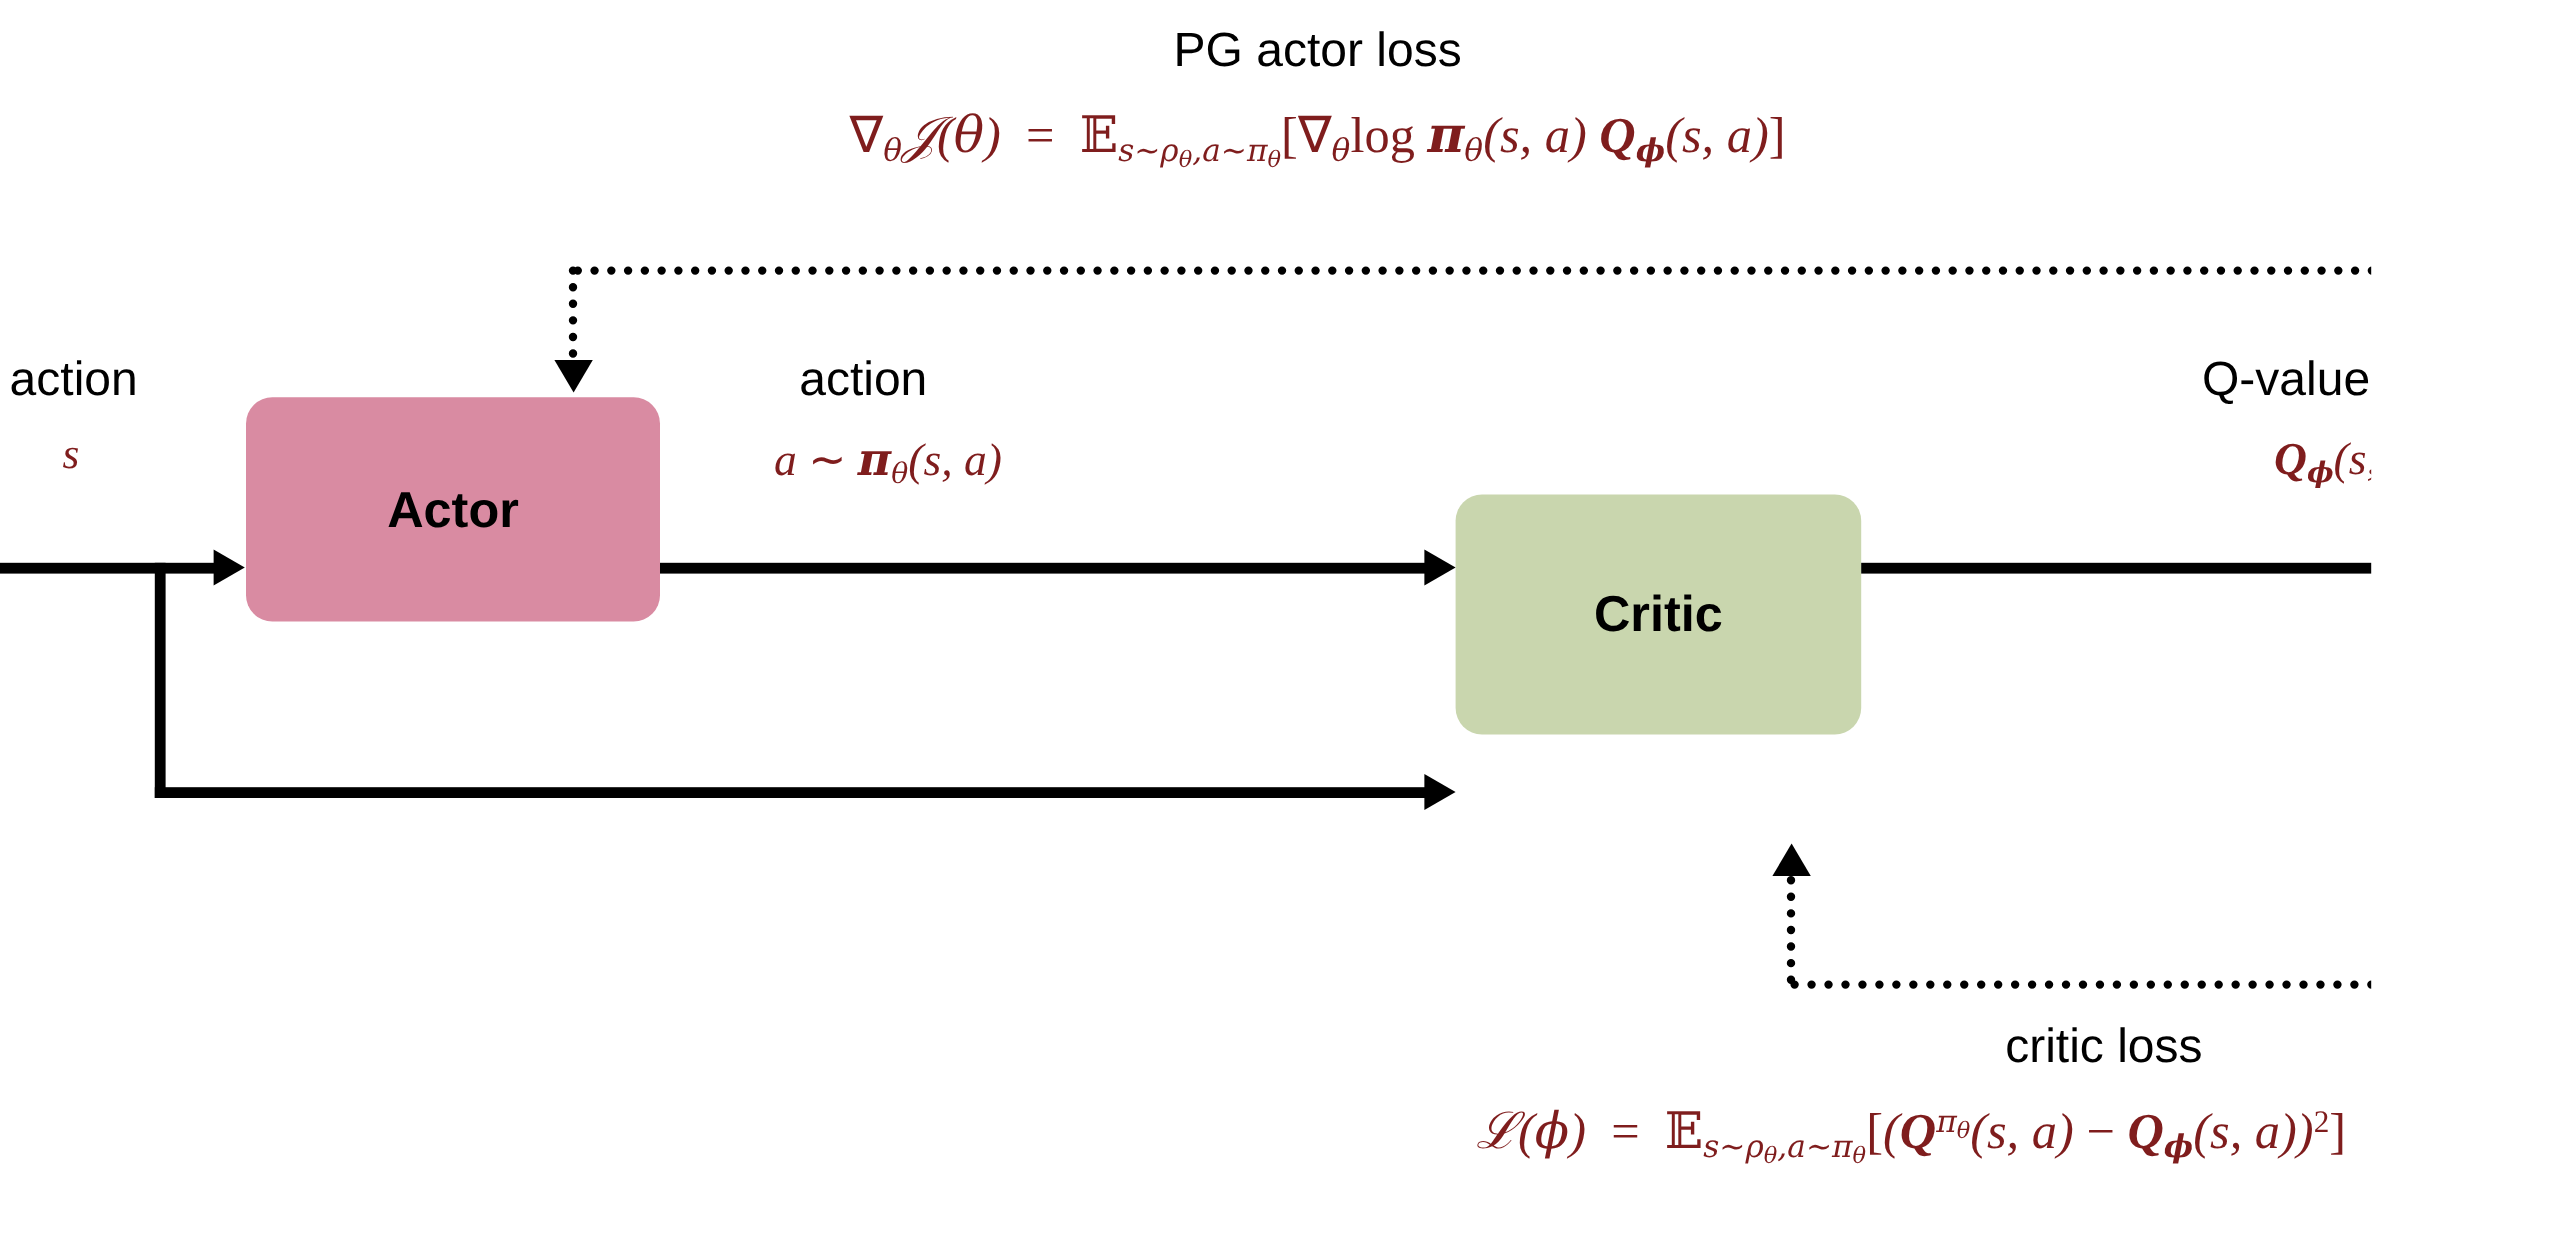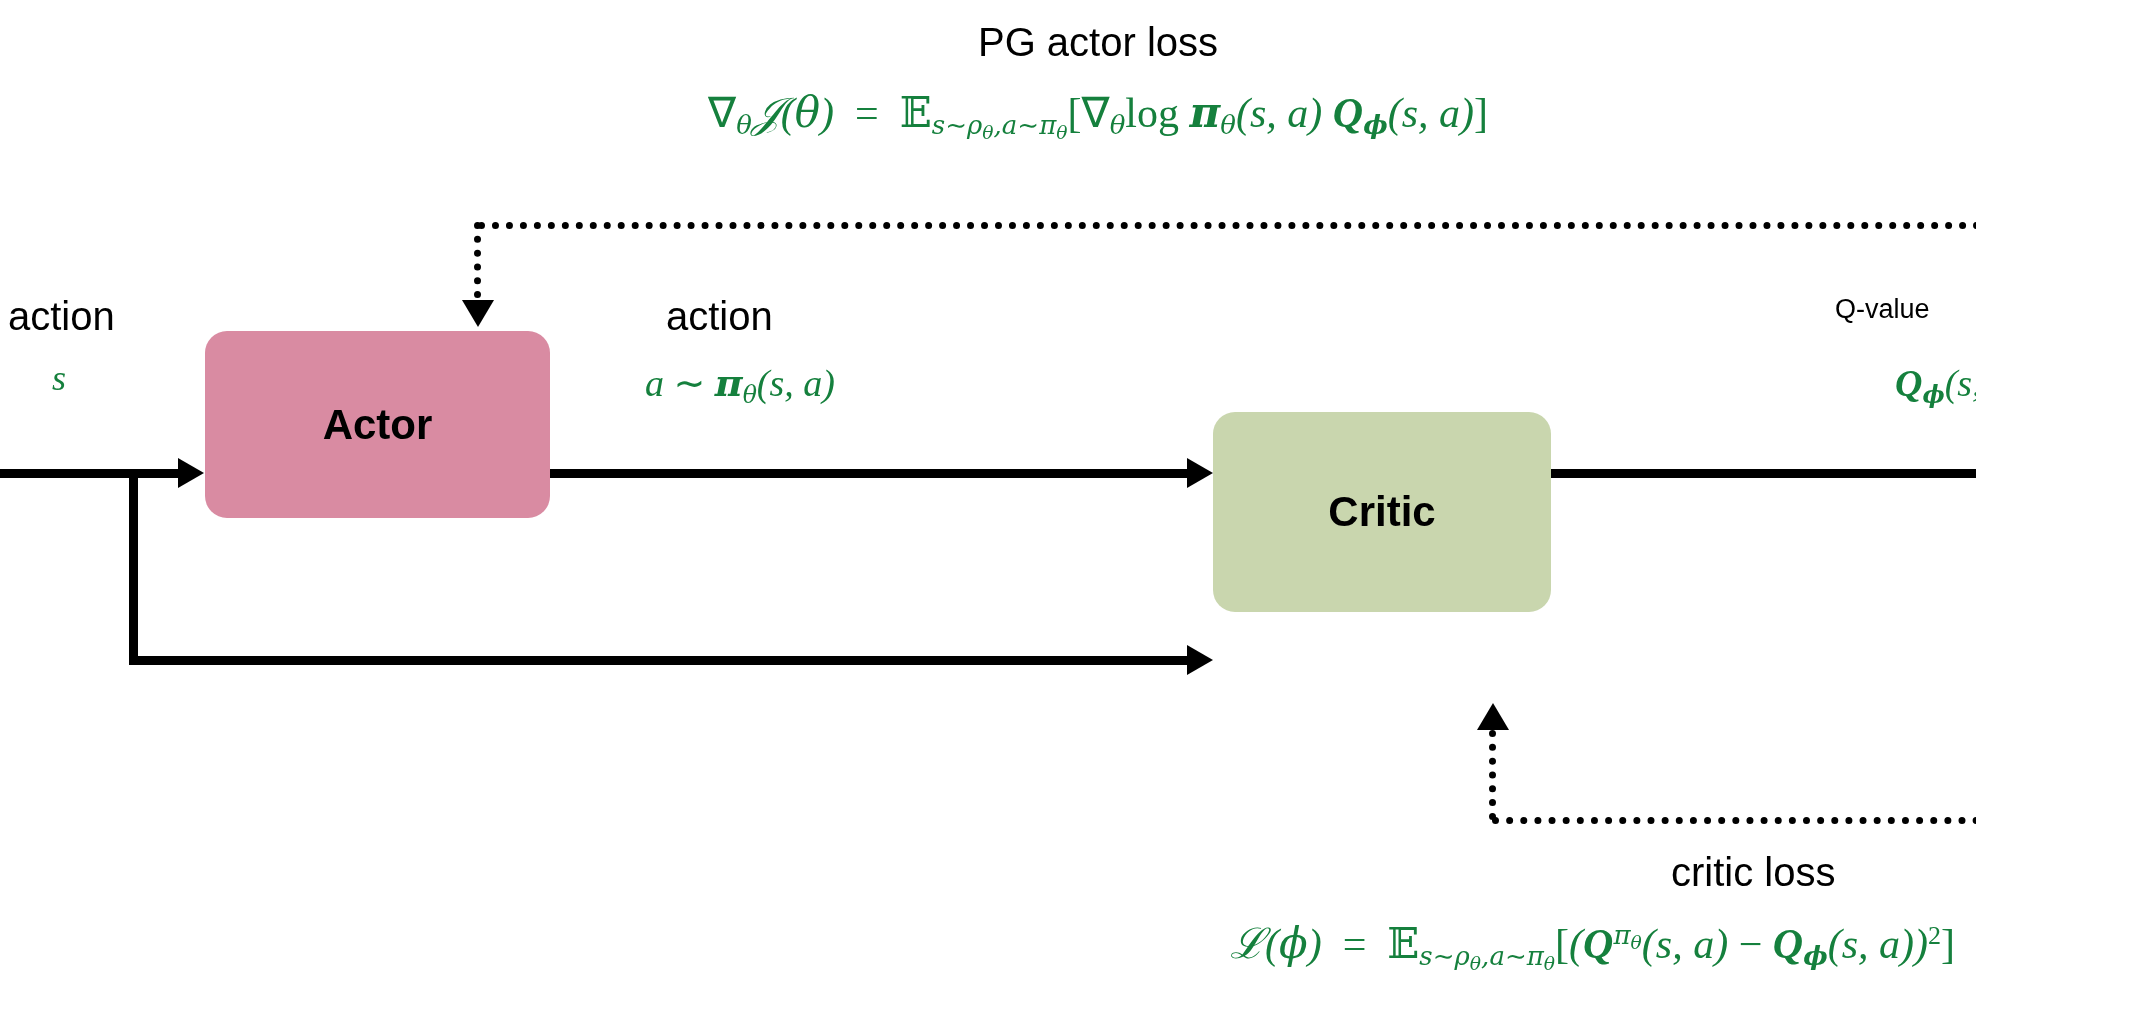--- a/index.html
+++ b/index.html
@@ -19,21 +19,21 @@
   
   .label {
     position: absolute;
     color: #000000;
     font-family: "Liberation Sans", sans-serif;
     white-space: nowrap;
     line-height: 1;
   }
   .math {
     position: absolute;
-    color: #15803d;
+    color: #7f1d1d;
     font-family: "Liberation Serif", serif;
     font-style: italic;
     white-space: nowrap;
     line-height: 1;
   }
   .math .up { font-style: normal; }
   .math .bb  { font-style: normal; font-family: "DejaVu Serif", serif; }
   .math .scr { font-style: italic; font-family: "DejaVu Serif", serif; }
   .math .grk { font-style: italic; font-family: "DejaVu Serif", serif; }
   .math sub {
@@ -134,21 +134,21 @@
   <div class="hline" style="left:129px; top:656px; width:1062px; height:9px;"></div>
   <div class="arrow arrow-right" style="left:1187px; top:645px;"></div>
 
   <div class="label" style="left:666px; top:296px; font-size:40px;">action</div>
   <div class="math" style="left:645px; top:364px; font-size:38px;">
     a&nbsp;<span class="up">∼</span>&nbsp;<span class="grk" style="font-weight:bold">π</span><sub class="grk">θ</sub>(s,&nbsp;a)
   </div>
   <div class="hline" style="left:550px; top:469px; width:641px; height:9px;"></div>
   <div class="arrow arrow-right" style="left:1187px; top:458px;"></div>
 
-  <div class="label" style="left:1835px; top:296px; font-size:27px;text-align:center;">Q-value</div>
+  <div class="label" style="left:1835px; top:296px; font-size:40px;text-align:center;">Q-value</div>
   <div class="math" style="left:1852px; top:364px; font-size:38px;margin-left:43px;">
     <span style="font-weight:bold">Q</span><sub class="grk" style="font-weight:bold">ϕ</sub>(s,&nbsp;a)
   </div>
   <div class="hline" style="left:1551px; top:469px; width:567px; height:9px;"></div>
   <div class="arrow arrow-right" style="left:2114px; top:458px;"></div>
 
   <div class="dotline-v" style="left:2072px; top:470px; height:349px;"></div>
   <div class="dotline-h" style="left:1492px; top:817px; width:587px;"></div>
   <div class="dotline-v" style="left:1489px; top:730px; height:90px;"></div>
   <div class="arrow arrow-up" style="left:1477px; top:703px;"></div>

